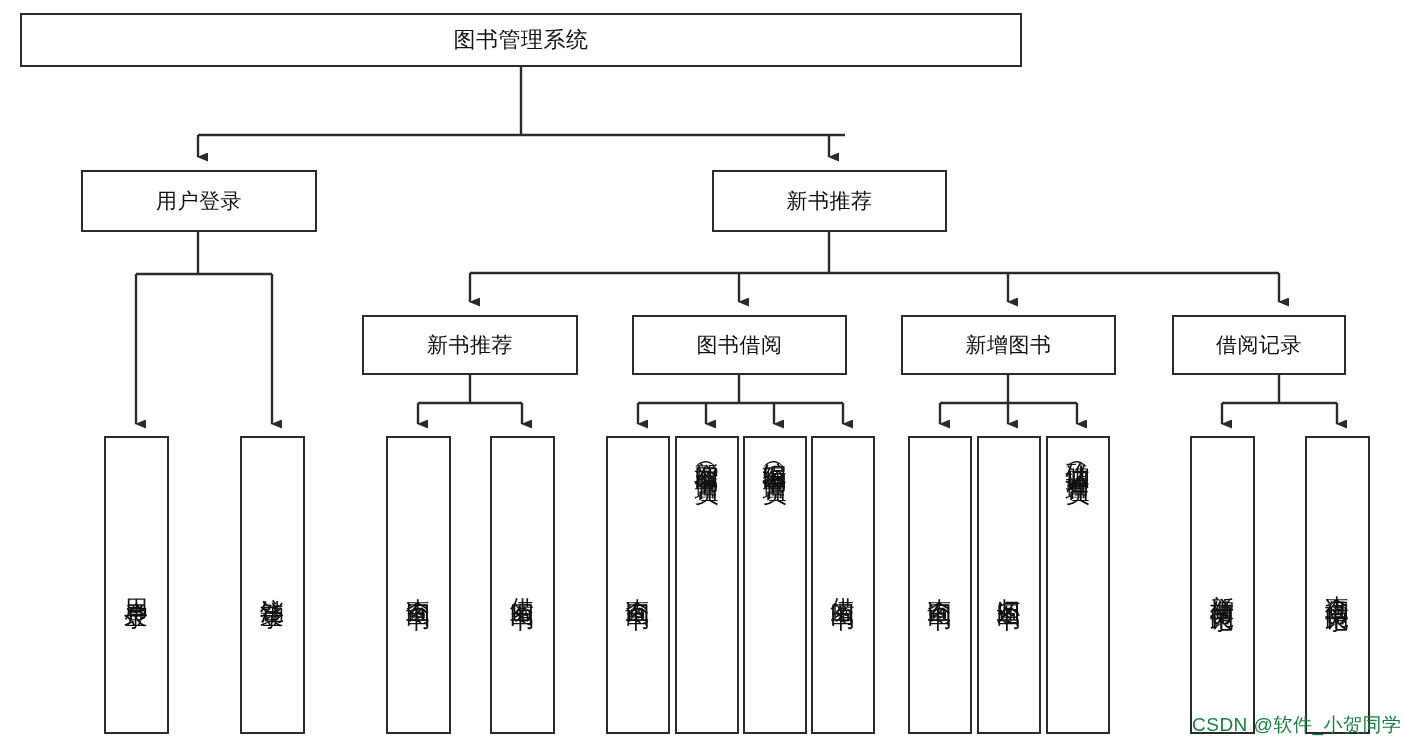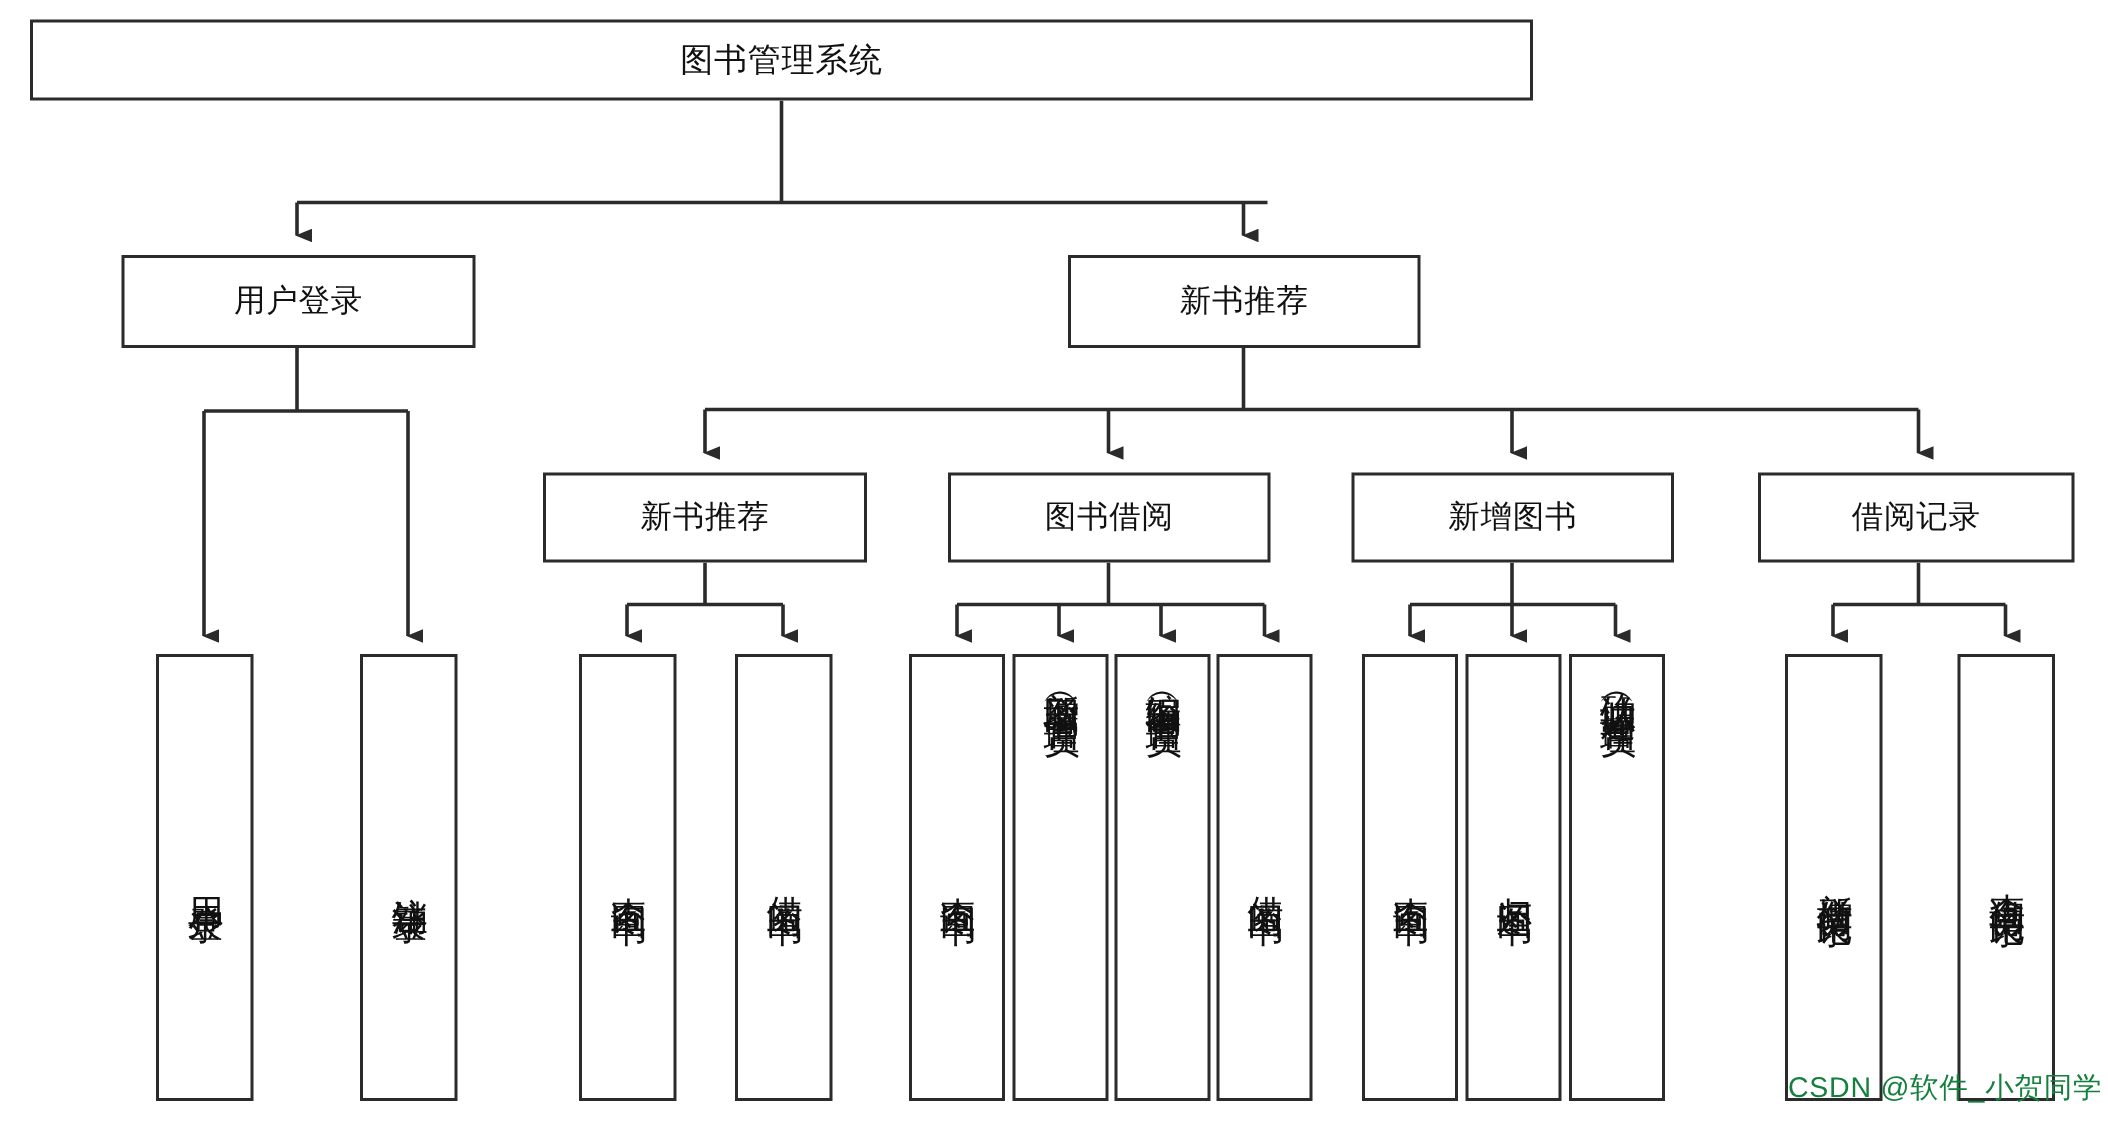--- a/index.html
+++ b/index.html
@@ -155,21 +155,21 @@
 
   <div class="node horiz" style="left:632px; top:315px; width:215px; height:60px;">
     <span class="label">图书借阅</span>
   </div>
   <div class="node horiz" style="left:362px; top:315px; width:216px; height:60px;">
     <span class="label">新书推荐</span>
   </div>
   <div class="node horiz" style="left:901px; top:315px; width:215px; height:60px;">
     <span class="label">新增图书</span>
   </div>
-  <div class="node horiz" style="left:1172px; top:315px; width:211px; height:60px;">
+  <div class="node horiz" style="left:1172px; top:315px; width:174px; height:60px;">
     <span class="label">借阅记录</span>
   </div>
 
   <div class="node vert mid" style="left:104px; top:436px; width:65px; height:298px;">
     <span class="label">用户登录</span>
   </div>
   <div class="node vert mid" style="left:240px; top:436px; width:65px; height:298px;">
     <span class="label">注销登录</span>
   </div>
 

